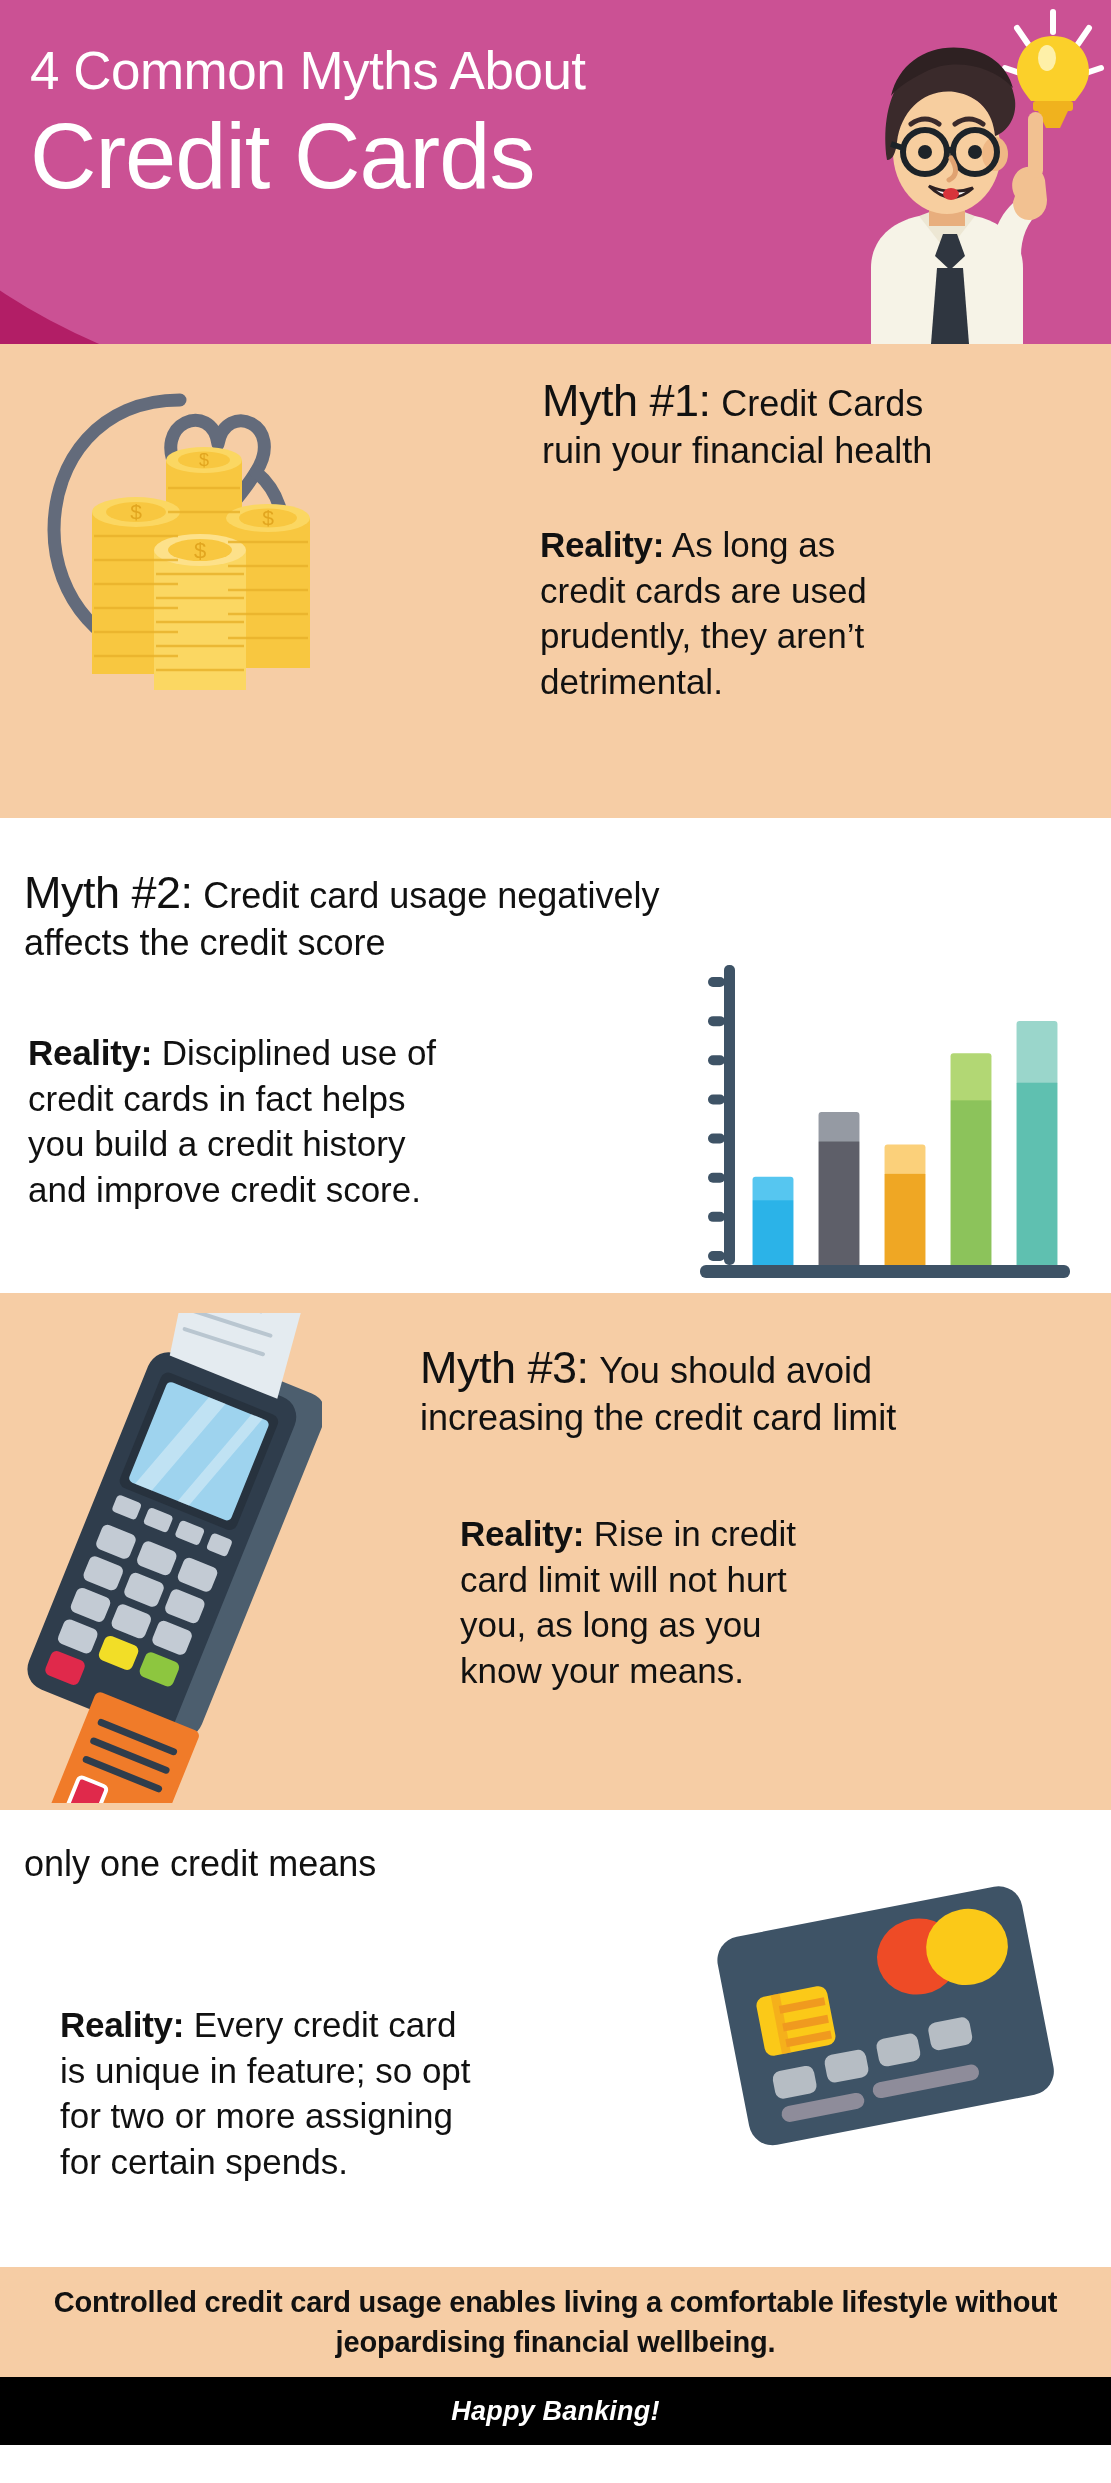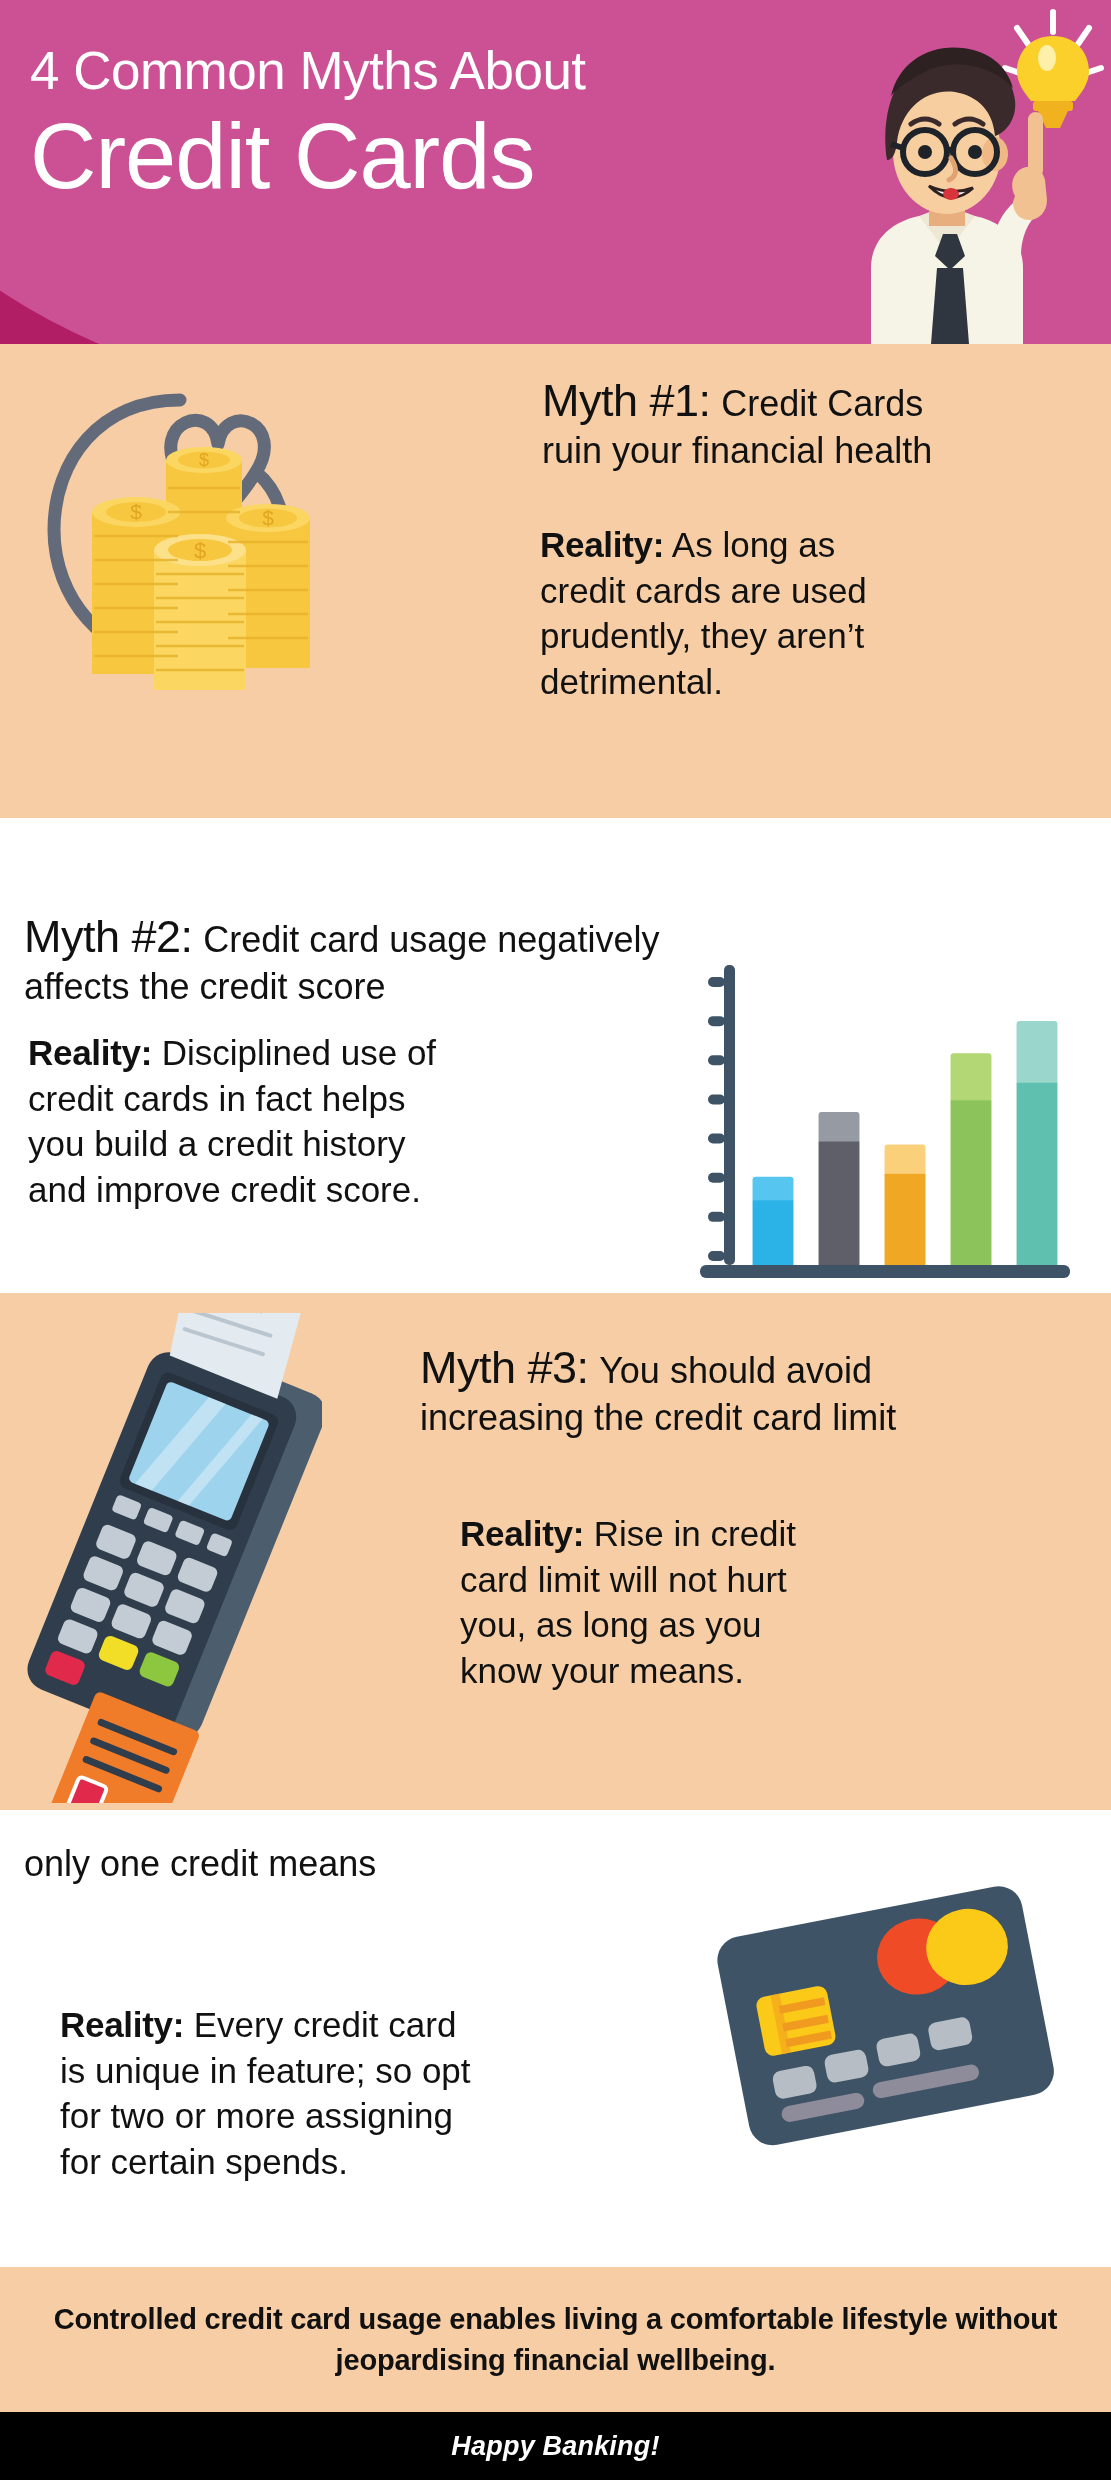--- a/index.html
+++ b/index.html
@@ -104,21 +104,21 @@
     line-height: 1.30;
   }
   .reality-label { font-weight: 700; letter-spacing: -0.3px; }
 
   .art { position: absolute; }
 
   
   .footer-peach {
     position: relative;
     width: 1111px;
-    height: 145px;
+    height: 110px;
     background: #F6CDA5;
     display: flex;
     align-items: center;
     justify-content: flex-start;
     text-align: center;
   }
   .footer-peach-text {
     color: #111111;
     font-size: 29px;
     font-weight: 700;
@@ -300,21 +300,21 @@
         <span class="reality-label">Reality:</span>
         <span>As long as</span>
       </div>
       <div class="reality-line">credit cards are used</div>
       <div class="reality-line">prudently, they aren’t</div>
       <div class="reality-line">detrimental.</div>
     </div>
   </div>
 
   <div class="section sec-white sec2">
-    <div class="txtblock" style="left:24px; top:48px; width:640px;margin-top:44px;">
+    <div class="txtblock" style="left:24px; top:48px; width:640px;">
       <div class="myth-line">
         <span class="myth-label">Myth #2:</span>
         <span class="myth-body">Credit card usage negatively</span>
       </div>
       <div class="myth-line myth-body">affects the credit score</div>
     </div>
 
     <div class="txtblock" style="left:28px; top:212px; width:620px;">
       <div class="reality-line">
         <span class="reality-label">Reality:</span>

